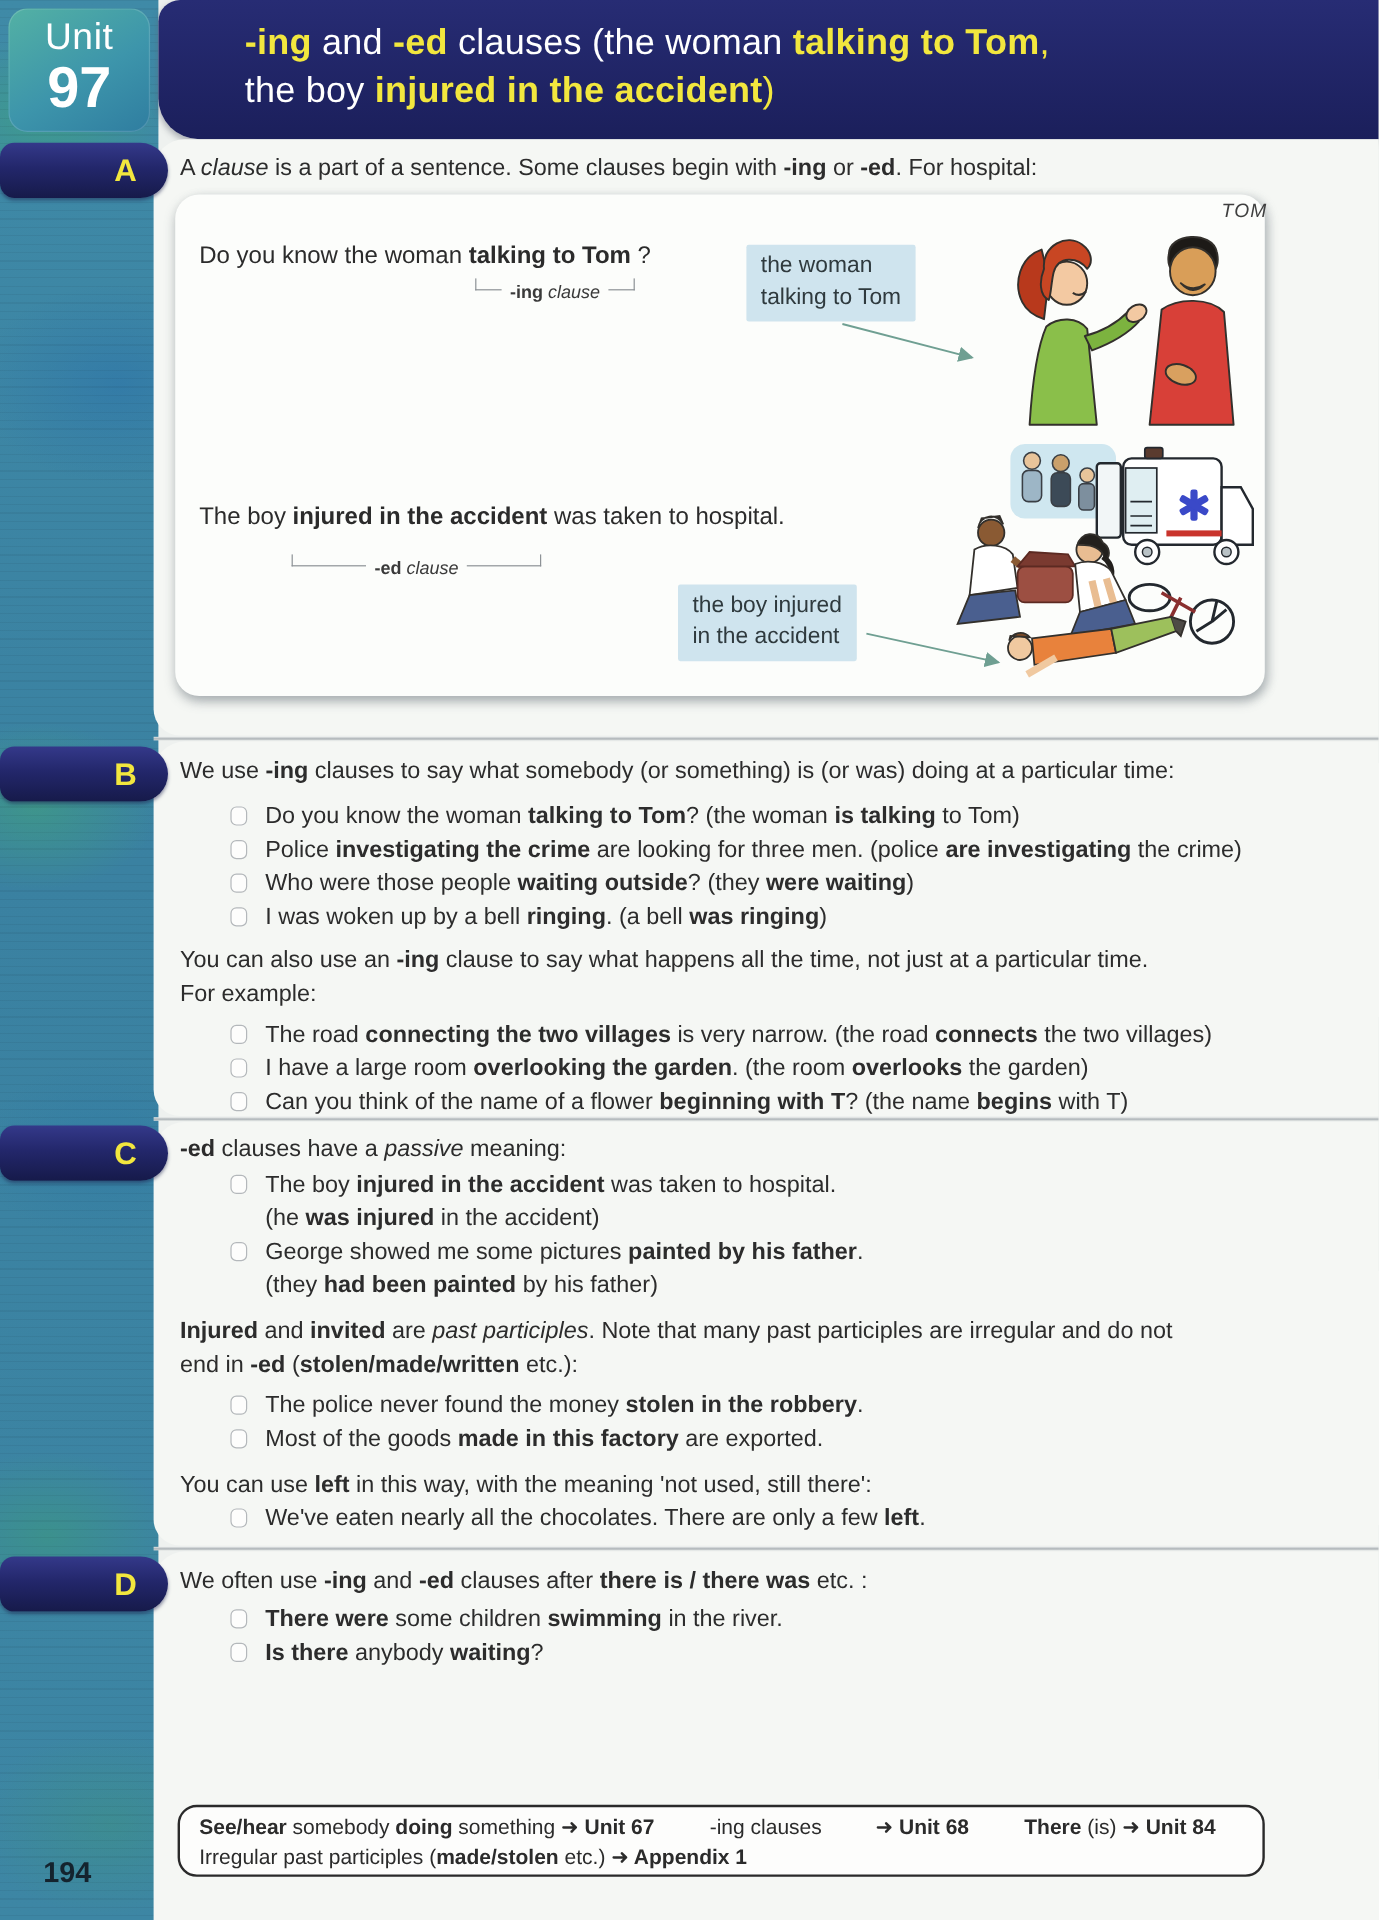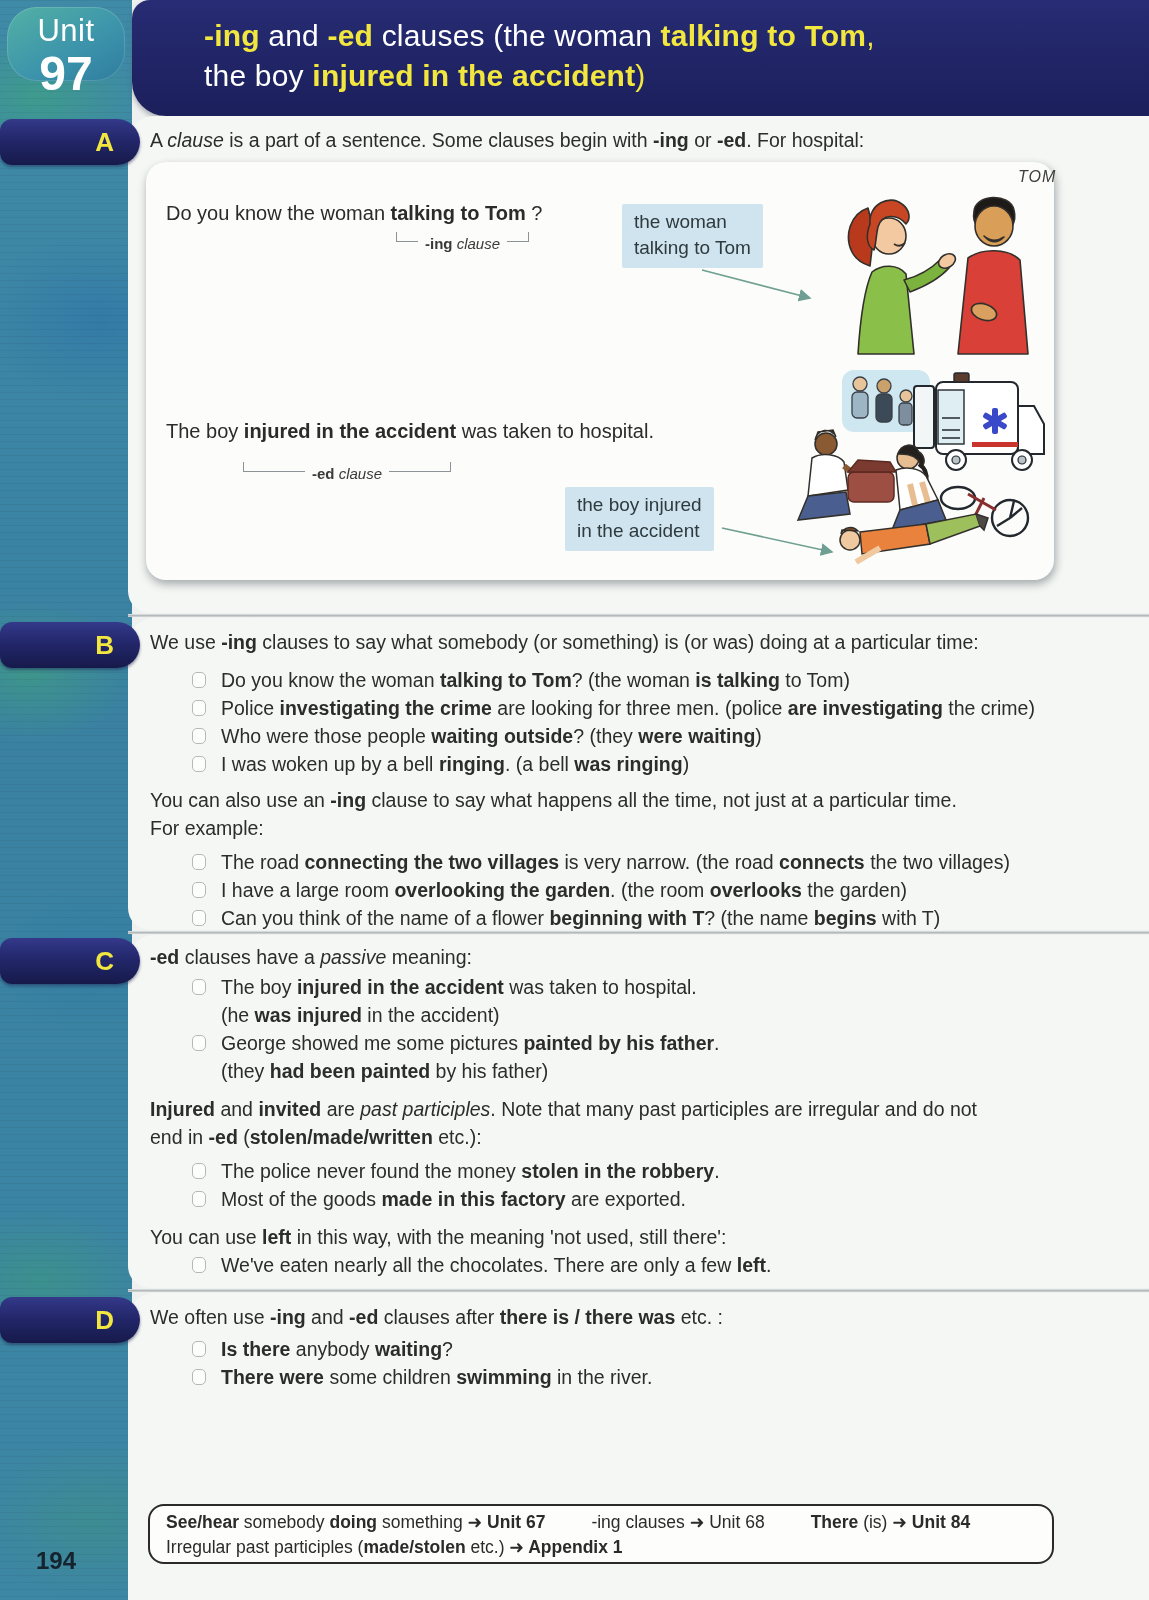--- a/index.html
+++ b/index.html
@@ -15,21 +15,21 @@
   .sidebar{position:absolute;left:0;top:0;width:132px;height:1600px;
     background:
       repeating-linear-gradient(180deg, rgba(0,0,0,.05) 0 1px, rgba(255,255,255,0) 1px 7px),
       radial-gradient(150px 95px at 28% 6%, rgba(62,170,120,.55), transparent 70%),
       radial-gradient(170px 120px at 75% 20%, rgba(40,110,170,.45), transparent 70%),
       radial-gradient(150px 100px at 22% 42%, rgba(66,168,118,.5), transparent 70%),
       radial-gradient(160px 110px at 70% 60%, rgba(45,120,165,.45), transparent 70%),
       radial-gradient(150px 100px at 30% 80%, rgba(60,160,115,.45), transparent 70%),
       radial-gradient(160px 110px at 70% 95%, rgba(62,150,120,.4), transparent 70%),
       linear-gradient(180deg,#3f8aa7,#3a81a1 45%,#3d86a4);}
-  .unit-tab{position:absolute;left:7px;top:7px;width:118px;height:74px;border-radius:30px;
+  .unit-tab{position:absolute;left:7px;top:7px;width:118px;height:103px;border-radius:16px;
     background:linear-gradient(150deg,#53b1a4 0%,#3d95ab 55%,#2f7da0 100%);
     color:#fff;text-align:center;padding-top:6px;box-shadow:inset 0 0 0 1px rgba(255,255,255,.15);}
   .unit-word{font-size:31px;letter-spacing:.5px;}
   .unit-num{font-size:48px;font-weight:700;line-height:50px;}
   .page-num{position:absolute;left:36px;top:1547px;font-size:24px;font-weight:700;color:#14232e;}
 
   
   .header{position:absolute;left:132px;top:0;right:0;height:116px;
     background:linear-gradient(180deg,#272c74,#1b1f5b);
     border-radius:18px 0 0 34px;box-shadow:0 3px 5px rgba(90,95,110,.45);
@@ -298,25 +298,25 @@
           <span><span>We've eaten nearly all the chocolates.  There are only a few </span><span style="font-weight: 700;">left</span><span>.</span></span>
         </div>
     </div>
   </div>
 
   <div class="panel panel-d">
     <div class="t" style="margin:10px 0 4px"><span>We often use </span><span style="font-weight: 700;">-ing</span><span> and </span><span style="font-weight: 700;">-ed</span><span> clauses after </span><span style="font-weight: 700;">there is / there was</span><span> etc. :</span></div>
     <div class="rows">
       <div class="row">
           <span class="bx"></span>
+          <span><span style="font-weight: 700;">There were</span><span> some children </span><span style="font-weight: 700;">swimming</span><span> in the river.</span></span>
+        </div>
+      <div class="row">
+          <span class="bx"></span>
           <span><span style="font-weight: 700;">Is there</span><span> anybody </span><span style="font-weight: 700;">waiting</span><span>?</span></span>
-        </div>
-      <div class="row">
-          <span class="bx"></span>
-          <span><span style="font-weight: 700;">There were</span><span> some children </span><span style="font-weight: 700;">swimming</span><span> in the river.</span></span>
         </div>
     </div>
   </div>
 
   <div class="divider d1"></div>
   <div class="divider d2"></div>
   <div class="divider d3"></div>
 
   <div class="badge ba">
       <span>A</span>
@@ -327,19 +327,19 @@
   <div class="badge bc">
       <span>C</span>
     </div>
   <div class="badge bd">
       <span>D</span>
     </div>
 
   <div class="footer">
     <div class="fline1">
       <span><span style="font-weight: 700;">See/hear</span><span> somebody </span><span style="font-weight: 700;">doing</span><span> something </span><span style="font-weight: 700;">➜ Unit 67</span></span>
-      <span><span>-ing clauses </span><span style="font-weight: 400;">➜ Unit 68</span></span>
+      <span><span>-ing clauses </span><span style="font-weight: 700; margin-left: 40px;">➜ Unit 68</span></span>
       <span><span style="font-weight: 700;">There</span><span> (is) </span><span style="font-weight: 700;">➜ Unit 84</span></span>
     </div>
     <div class="fline2"><span>Irregular past participles (</span><span style="font-weight: 700;">made/stolen</span><span> etc.) </span><span style="font-weight: 700;">➜ Appendix 1</span></div>
   </div>
 
 </div>
 
 </body></html>

